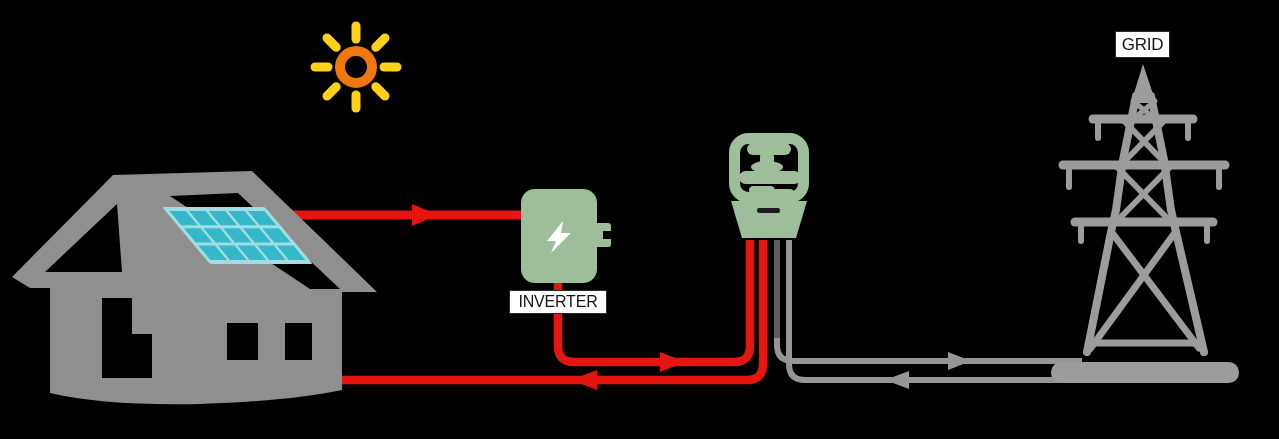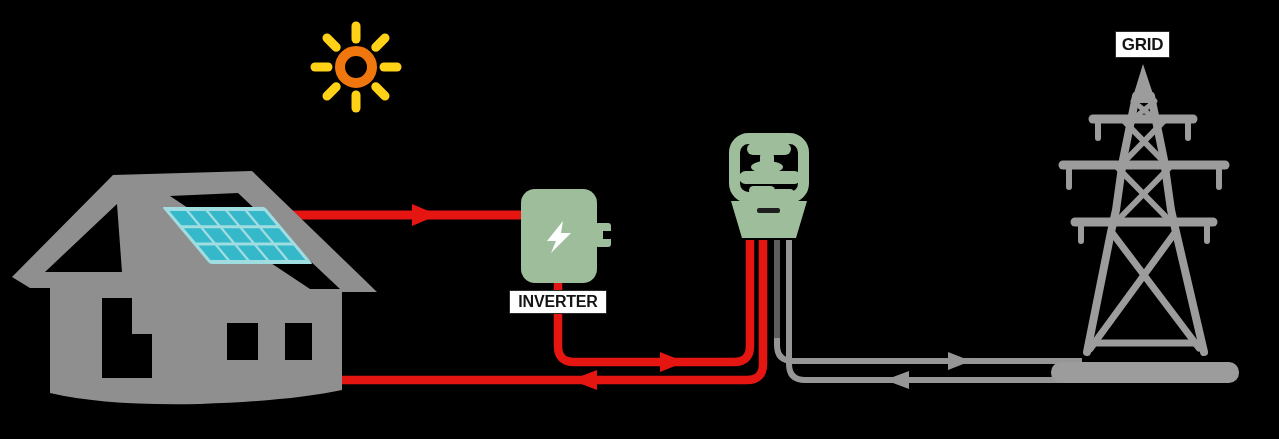--- a/index.html
+++ b/index.html
@@ -10,21 +10,21 @@
     overflow:hidden;
     font-family:"Liberation Sans", sans-serif;
   }
   .stage svg{position:absolute;left:0;top:0;}
   .label{
     position:absolute;
     background:var(--label_bg,#fff);
     color:var(--label_text,#111);
     border:1.5px solid var(--label_border,#2a2a2a);
     display:flex;align-items:center;justify-content:center;
-    font-weight:700;
+    font-weight:400;
     letter-spacing:-0.2px;
     white-space:nowrap;
     box-sizing:border-box;
   }
   .label-solar{left:144px;top:180px;width:144px;height:27px;font-size:18px;}
   .label-inverter{left:509px;top:290px;width:98px;height:24px;font-size:16px;}
   .label-grid{left:1115px;top:31px;width:55px;height:27px;font-size:17px;}
 
   .house-fill{fill:var(--house_gray);}
   .tower-stroke{stroke:var(--tower_gray);fill:none;stroke-linecap:round;}

